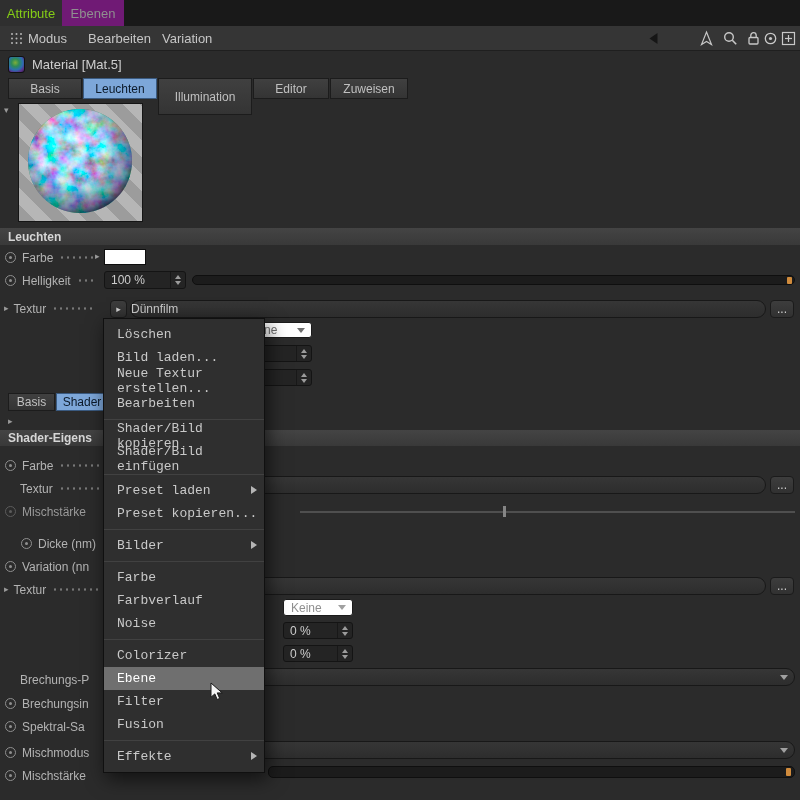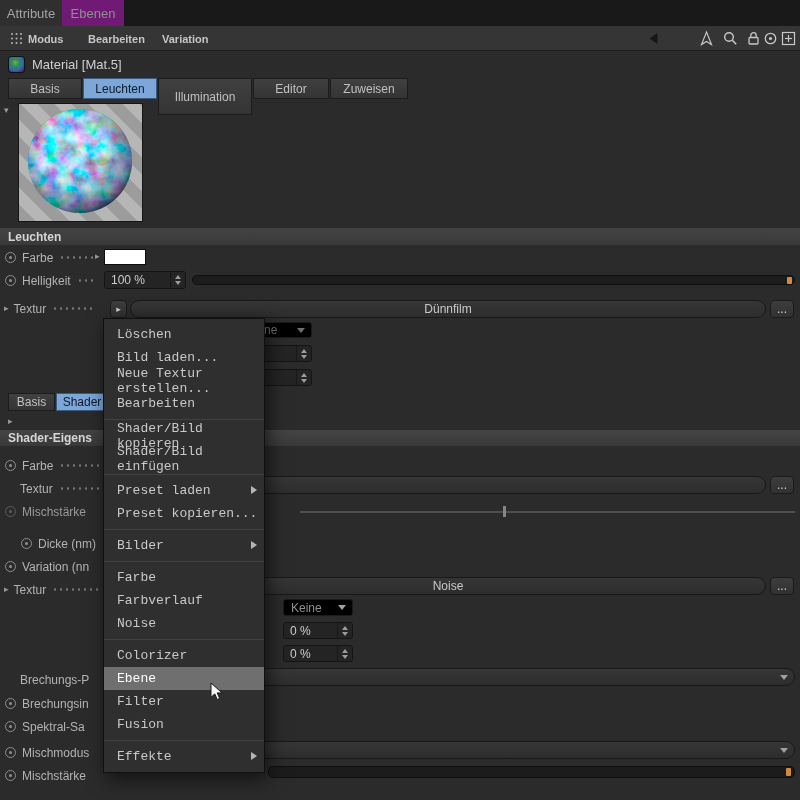--- a/index.html
+++ b/index.html
@@ -4,26 +4,26 @@
 <style>
   html,body{margin:0;padding:0;background:#1a1a1a;}
   #app{position:relative;width:800px;height:800px;overflow:hidden;background:#2b2b2b;
        font-family:"Liberation Sans",sans-serif;font-size:12px;color:#c0c0c0;
        -webkit-font-smoothing:antialiased;}
   .abs{position:absolute;box-sizing:border-box;}
 
   
   .toptabs{left:0;top:0;width:800px;height:26px;background:#191919;display:flex;}
   .doctab{height:26px;width:62px;display:flex;align-items:center;justify-content:center;font-size:13px;}
-  .doctab.active{background:#2f2f2f;color:#a3a3a3;}
+  .doctab.active{background:#2f2f2f;color:#84cc16;}
   .doctab.inactive{background:#701a75;color:#8f8f8f;}
 
   
   .menubar{left:0;top:26px;width:800px;height:25px;background:#353535;border-bottom:1px solid #1f1f1f;}
-  .menulabel{position:absolute;top:0;height:25px;display:flex;align-items:center;font-size:11px;color:#c6c6c6;font-weight:bold;}
+  .menulabel{position:absolute;top:0;height:25px;display:flex;align-items:center;font-size:13px;color:#c6c6c6;}
   .tico{position:absolute;top:4px;width:17px;height:17px;}
 
   
   .mat-icon{left:8px;top:56px;width:17px;height:17px;border-radius:3px;border:1px solid #111;
     background:radial-gradient(circle at 42% 38%, #7fae3a 0%, #2e8b57 30%, #2b6fb0 58%, #5b2d86 80%, #23243a 100%);}
   .mat-title{left:32px;top:55px;height:18px;display:flex;align-items:center;font-size:13px;color:#cfcfcf;}
 
   
   .mtabs{left:8px;top:78px;height:19px;display:flex;gap:1px;}
   .mtab{height:19px;padding:0 14px;display:flex;align-items:center;justify-content:center;
@@ -51,24 +51,24 @@
 
   
   .swatch{background:#fff;border:1px solid #0e0e0e;}
   .spin{background:#242424;border:1px solid #141414;border-radius:3px;display:flex;align-items:center;color:#cdcdcd;}
   .spin .val{padding-left:6px;}
   .sparr{display:flex;flex-direction:column;justify-content:center;gap:2px;margin-left:auto;padding:0 4px;
     border-left:1px solid #181818;height:100%;}
   .up{width:0;height:0;border-left:3.5px solid transparent;border-right:3.5px solid transparent;border-bottom:4px solid #9c9c9c;}
   .dn{width:0;height:0;border-left:3.5px solid transparent;border-right:3.5px solid transparent;border-top:4px solid #9c9c9c;}
   .cap{background:linear-gradient(#363636,#2d2d2d);border:1px solid #181818;border-radius:9px;
-    display:flex;align-items:center;justify-content:center;color:#c9c9c9;font-size:12px;}
+    display:flex;align-items:center;justify-content:flex-start;color:#c9c9c9;font-size:12px;}
   .btn{background:linear-gradient(#3d3d3d,#313131);border:1px solid #1b1b1b;border-radius:4px;
     display:flex;align-items:center;justify-content:center;color:#cfcfcf;}
-  .ddown{background:#000000;border:1px solid #1b1b1b;border-radius:3px;display:flex;align-items:center;color:#909090;}
+  .ddown{background:#ffffff;border:1px solid #1b1b1b;border-radius:3px;display:flex;align-items:center;color:#909090;}
   .ddown .val{padding-left:7px;}
   .caret{width:0;height:0;border-left:4px solid transparent;border-right:4px solid transparent;border-top:5px solid #a0a0a0;
     margin-left:auto;margin-right:6px;flex:none;}
   .sltrack{background:#1c1c1c;border:1px solid #0f0f0f;border-radius:5px;}
   .slhandle{position:absolute;background:#d08b3c;border-radius:1px;}
 
   
   #ctxmenu{position:absolute;left:103px;top:318px;width:162px;background:#2f2f2f;
     border:1px solid #101010;box-shadow:3px 6px 18px rgba(0,0,0,.6);padding:4px 0;z-index:10;box-sizing:border-box;}
   .mi{height:23px;display:flex;align-items:center;padding-left:13px;font-size:13px;color:#c9c9c9;position:relative;font-family:Liberation Mono, monospace;}

